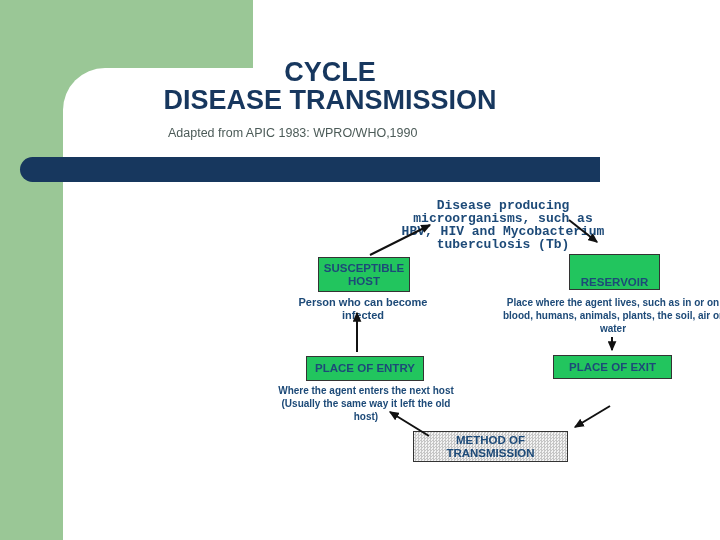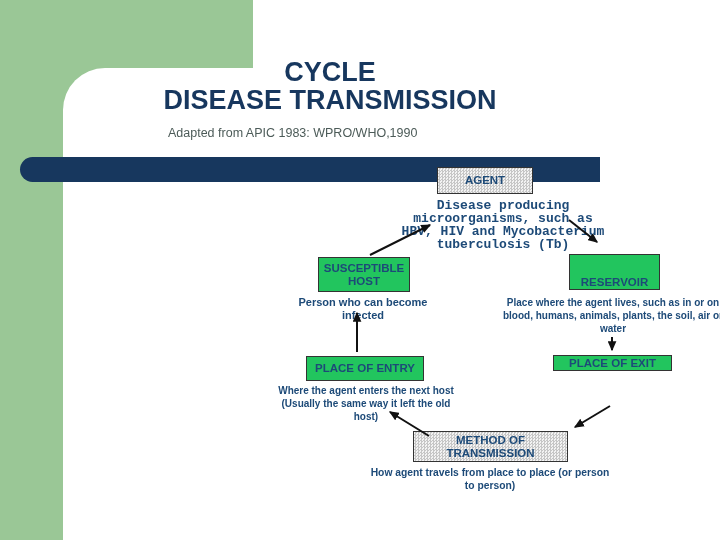--- a/index.html
+++ b/index.html
@@ -59,48 +59,44 @@
   <div class="green-corner-patch"></div>
   <div class="white-panel"></div>
   <div class="accent-bar"></div>
 
   <div class="slide-title">
     <div>CYCLE</div>
     <div>DISEASE TRANSMISSION</div>
   </div>
   <div class="slide-credit">Adapted from APIC 1983: WPRO/WHO,1990</div>
 
-  <div class="box pattern" style="left:437px;top:167px;width:96px;height:27px;">
-    <span>AGENT</span>
-  </div>
   <div class="desc" style="left:397px;top:199px;width:212px;font-size:13px;font-family:Liberation Mono, monospace;">Disease producing microorganisms, such as HBV, HIV and Mycobacterium tuberculosis (Tb)</div>
 
   <div class="box" style="left:318px;top:257px;width:92px;height:35px;">
     <span>SUSCEPTIBLE HOST</span>
   </div>
   <div class="desc" style="left:293px;top:296px;width:140px;font-size:11px;">Person who can become infected</div>
 
   <div class="box top-align" style="left:569px;top:254px;width:91px;height:36px;">
     <span>RESERVOIR</span>
   </div>
   <div class="desc" style="left:498px;top:296px;width:230px;font-size:10px;">Place where the agent lives, such as in or on blood, humans, animals, plants, the soil, air or water</div>
 
   <div class="box" style="left:306px;top:356px;width:118px;height:25px;">
     <span>PLACE OF ENTRY</span>
   </div>
   <div class="desc" style="left:272px;top:384px;width:188px;font-size:10px;">Where the agent enters the next host (Usually the same way it left the old host)</div>
 
-  <div class="box" style="left:553px;top:355px;width:119px;height:16px;">
+  <div class="box" style="left:553px;top:355px;width:119px;height:24px;">
     <span>PLACE OF EXIT</span>
   </div>
 
   <div class="box pattern" style="left:413px;top:431px;width:155px;height:31px;">
     <span>METHOD OF TRANSMISSION</span>
   </div>
-  <div class="desc" style="left:370px;top:466px;width:240px;font-size:10.3px;">How agent travels from place to place (or person to person)</div>
 
   <svg class="arrows" viewBox="0 0 720 540" xmlns="http://www.w3.org/2000/svg">
     <defs>
       <marker id="ah" markerUnits="userSpaceOnUse" markerWidth="10" markerHeight="9" viewBox="0 0 8 7" refX="7" refY="3.5" orient="auto">
         <path d="M0,0 L8,3.5 L0,7 Z" fill="#111"></path>
       </marker>
     </defs>
     <line x1="370" y1="255" x2="430" y2="225" stroke="#111" stroke-width="2" marker-end="url(#ah)"></line>
     <line x1="569" y1="220" x2="597" y2="242" stroke="#111" stroke-width="2" marker-end="url(#ah)"></line>
     <line x1="612" y1="337" x2="612" y2="350" stroke="#111" stroke-width="2" marker-end="url(#ah)"></line>

